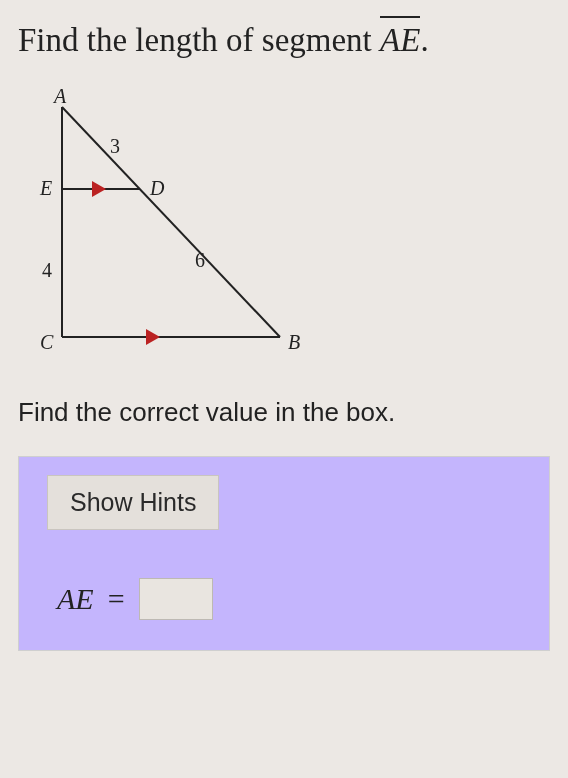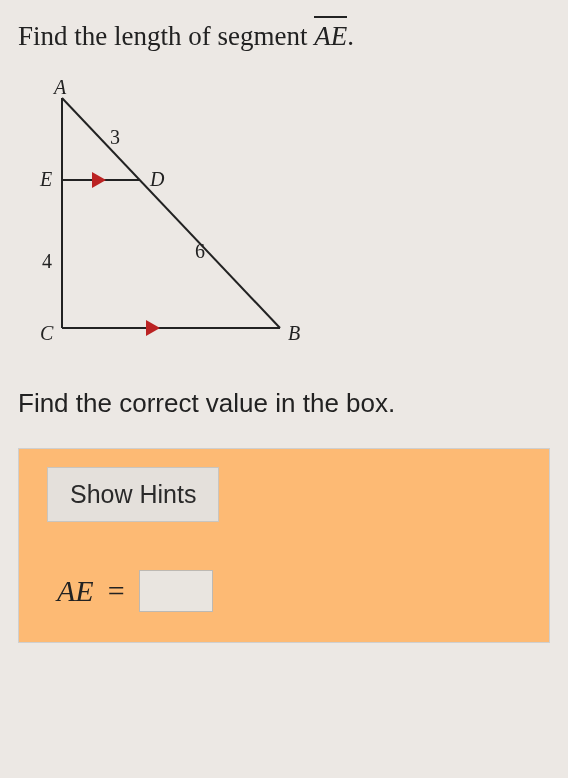--- a/index.html
+++ b/index.html
@@ -6,21 +6,21 @@
     body {
       width: 568px;
       height: 778px;
       background: #ece8e4;
       font-family: Georgia, 'Times New Roman', serif;
       padding: 18px 18px 0 18px;
       color: #1a1a1a;
       overflow: hidden;
     }
     .question {
-      font-size: 27px;
+      font-size: 33px;
       line-height: 1.35;
       margin-bottom: 18px;
       color: #222;
     }
     .segment-notation {
       display: inline-block;
       position: relative;
       font-style: italic;
     }
     .segment-notation .overbar {
@@ -36,21 +36,21 @@
     }
     .instruction {
       font-size: 26px;
       line-height: 1.35;
       margin: 18px 0 26px 0;
       color: #222;
       font-family: 'Segoe UI', Arial, sans-serif;
     }
     .answer-area {
       border: 1px solid #cfcfcf;
-      background: #fdba74;
+      background: #c4b5fd;
       padding: 18px 28px 30px 28px;
     }
     .hints-btn {
       display: inline-block;
       background: #e4e0db;
       border: 1px solid #c9c5bf;
       padding: 12px 22px;
       font-size: 25px;
       color: #2a2a2a;
       cursor: pointer;

